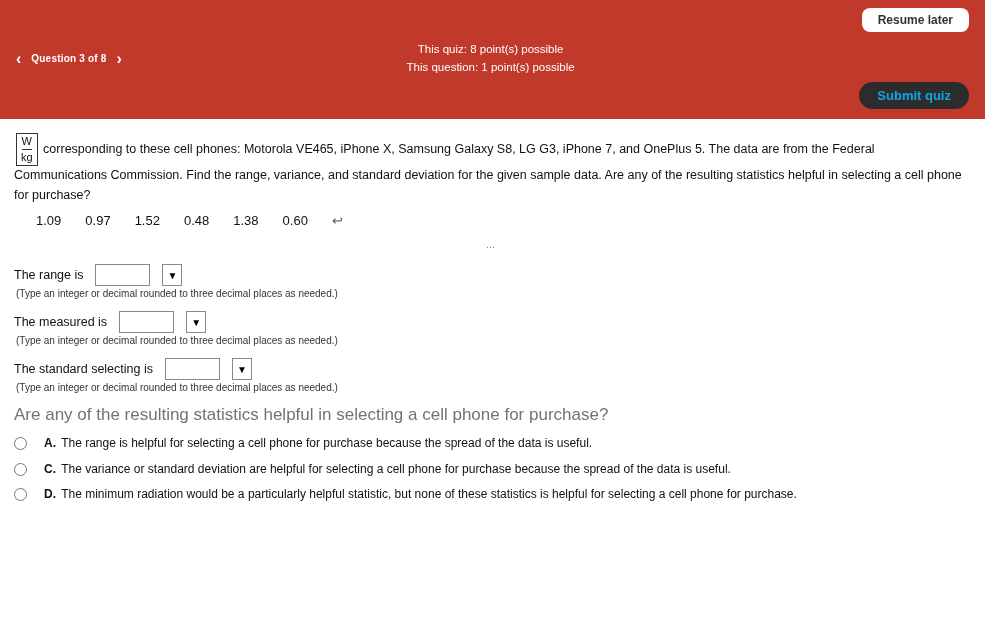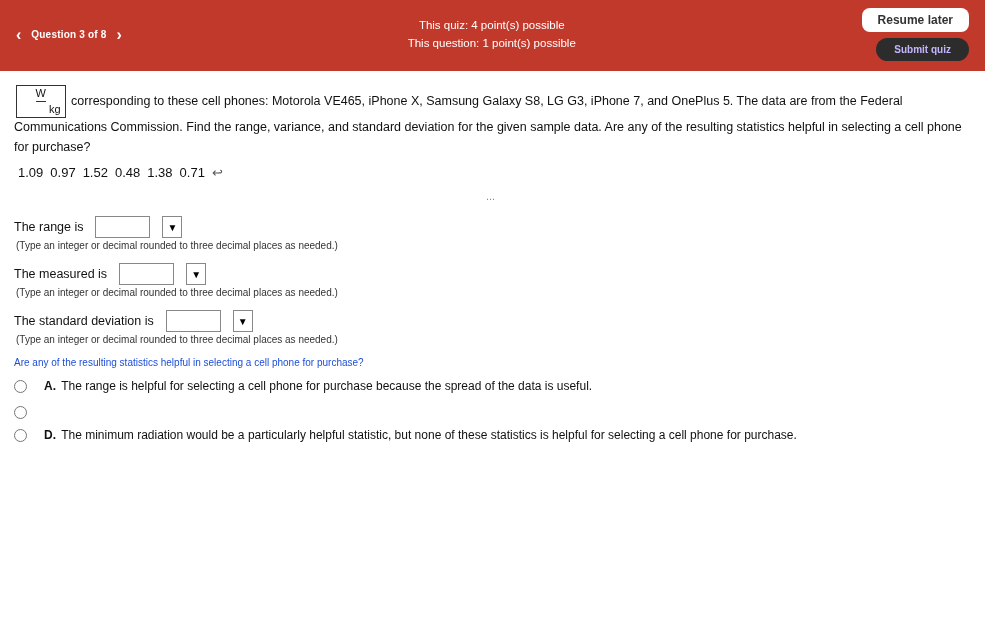--- a/index.html
+++ b/index.html
@@ -57,27 +57,28 @@
       color: #333;
       border: none;
       border-radius: 8px;
       padding: 5px 16px;
       font-size: 12px;
       font-weight: 600;
       cursor: pointer;
     }
     .btn-submit {
       background: #2c2c2c;
-      color: #c4b5fd;
+      color: #0ea5e9;
       border: none;
       border-radius: 20px;
       padding: 6px 18px;
-      font-size: 10px;
+      font-size: 13px;
       font-weight: 700;
       cursor: pointer;
+      margin-top: 44px;
     }
 
     
     .main-content {
       background: white;
       margin: 0;
       padding: 14px 18px 20px 14px;
       min-height: 583px;
       position: relative;
     }
@@ -93,27 +94,27 @@
       flex-direction: column;
       align-items: center;
       font-size: 11px;
       vertical-align: middle;
       border: 1px solid #333;
       padding: 1px 4px;
       margin: 0 2px;
       line-height: 1.2;
     }
     .fraction .num { border-bottom: 1px solid #333; padding-bottom: 1px; }
-    .fraction .den { padding-top: 1px; margin-left: 28px; }
+    .fraction .den { padding-top: 1px; }
 
     .data-values {
       font-size: 13px;
-      margin: 6px 0 8px 4px;
-      display: flex;
-      gap: 7px;
+      margin: 6px 0 8px 22px;
+      display: flex;
+      gap: 24px;
       align-items: flex-start;
       color: #111;
     }
     .data-values .undo-icon {
       font-size: 13px;
       color: #555;
       cursor: pointer;
     }
 
     .divider-line {
@@ -157,22 +158,22 @@
       color: #333;
       margin-bottom: 12px;
       margin-left: 2px;
     }
 
     .field-section {
       margin-bottom: 10px;
     }
 
     .question-text {
-      font-size: 10px;
-      color: #1d4ed8;
+      font-size: 17px;
+      color: #737373;
       margin: 10px 0 10px 0;
     }
 
     .option-list {
       list-style: none;
       padding: 0;
       margin: 0;
     }
     .option-item {
       display: flex;
@@ -197,21 +198,21 @@
 </head>
 <body>
 
 <div class="header">
   <div class="header-nav">
     <span class="arrow">‹</span>
     <span class="header-question-label">Question 3 of 8</span>
     <span class="arrow">›</span>
   </div>
   <div class="header-info">
-    <div>This quiz: 4 point(s) possible</div>
+    <div>This quiz: 8 point(s) possible</div>
     <div>This question: 1 point(s) possible</div>
   </div>
   <div class="header-buttons">
     <button class="btn-resume">Resume later</button>
     <button class="btn-submit">Submit quiz</button>
   </div>
 </div>
 
 <div class="main-content">
 
@@ -224,21 +225,21 @@
     </span>
     <span>corresponding to these cell phones: Motorola VE465, iPhone X, Samsung Galaxy S8, LG G3, iPhone 7, and OnePlus 5. The data are from the Federal Communications Commission. Find the range, variance, and standard deviation for the given sample data. Are any of the resulting statistics helpful in selecting a cell phone for purchase?</span>
   </div>
 
   <div class="data-values">
     <span>1.09</span>
     <span>0.97</span>
     <span>1.52</span>
     <span>0.48</span>
     <span>1.38</span>
-    <span>0.71</span>
+    <span>0.60</span>
     <span class="undo-icon">↩</span>
   </div>
 
   <div class="divider-line">
     <span>...</span>
   </div>
 
   <div class="field-section">
     <div class="input-row">
       <label>The range is</label>
@@ -252,39 +253,43 @@
     <div class="input-row">
       <label>The measured is</label>
       <input class="input-box" type="text" value="" style="">
       <span class="dropdown-arrow">▼</span>
     </div>
     <div class="hint-text">(Type an integer or decimal rounded to three decimal places as needed.)</div>
   </div>
 
   <div class="field-section">
     <div class="input-row">
-      <label>The standard deviation is</label>
+      <label>The standard selecting is</label>
       <input class="input-box" type="text" value="" style="">
       <span class="dropdown-arrow">▼</span>
     </div>
     <div class="hint-text">(Type an integer or decimal rounded to three decimal places as needed.)</div>
   </div>
 
   <div class="question-text">Are any of the resulting statistics helpful in selecting a cell phone for purchase?</div>
 
   <ul class="option-list">
     <li class="option-item">
       <input type="radio" name="answer" style="">
       <span>
         <span class="option-label">A.</span>
         <span>The range is helpful for selecting a cell phone for purchase because the spread of the data is useful.</span>
       </span>
     </li>
     <li class="option-item">
       <input type="radio" name="answer" style="">
+      <span>
+        <span class="option-label">C.</span>
+        <span>The variance or standard deviation are helpful for selecting a cell phone for purchase because the spread of the data is useful.</span>
+      </span>
     </li>
     <li class="option-item">
       <input type="radio" name="answer" style="">
       <span>
         <span class="option-label">D.</span>
         <span>The minimum radiation would be a particularly helpful statistic, but none of these statistics is helpful for selecting a cell phone for purchase.</span>
       </span>
     </li>
   </ul>
 

